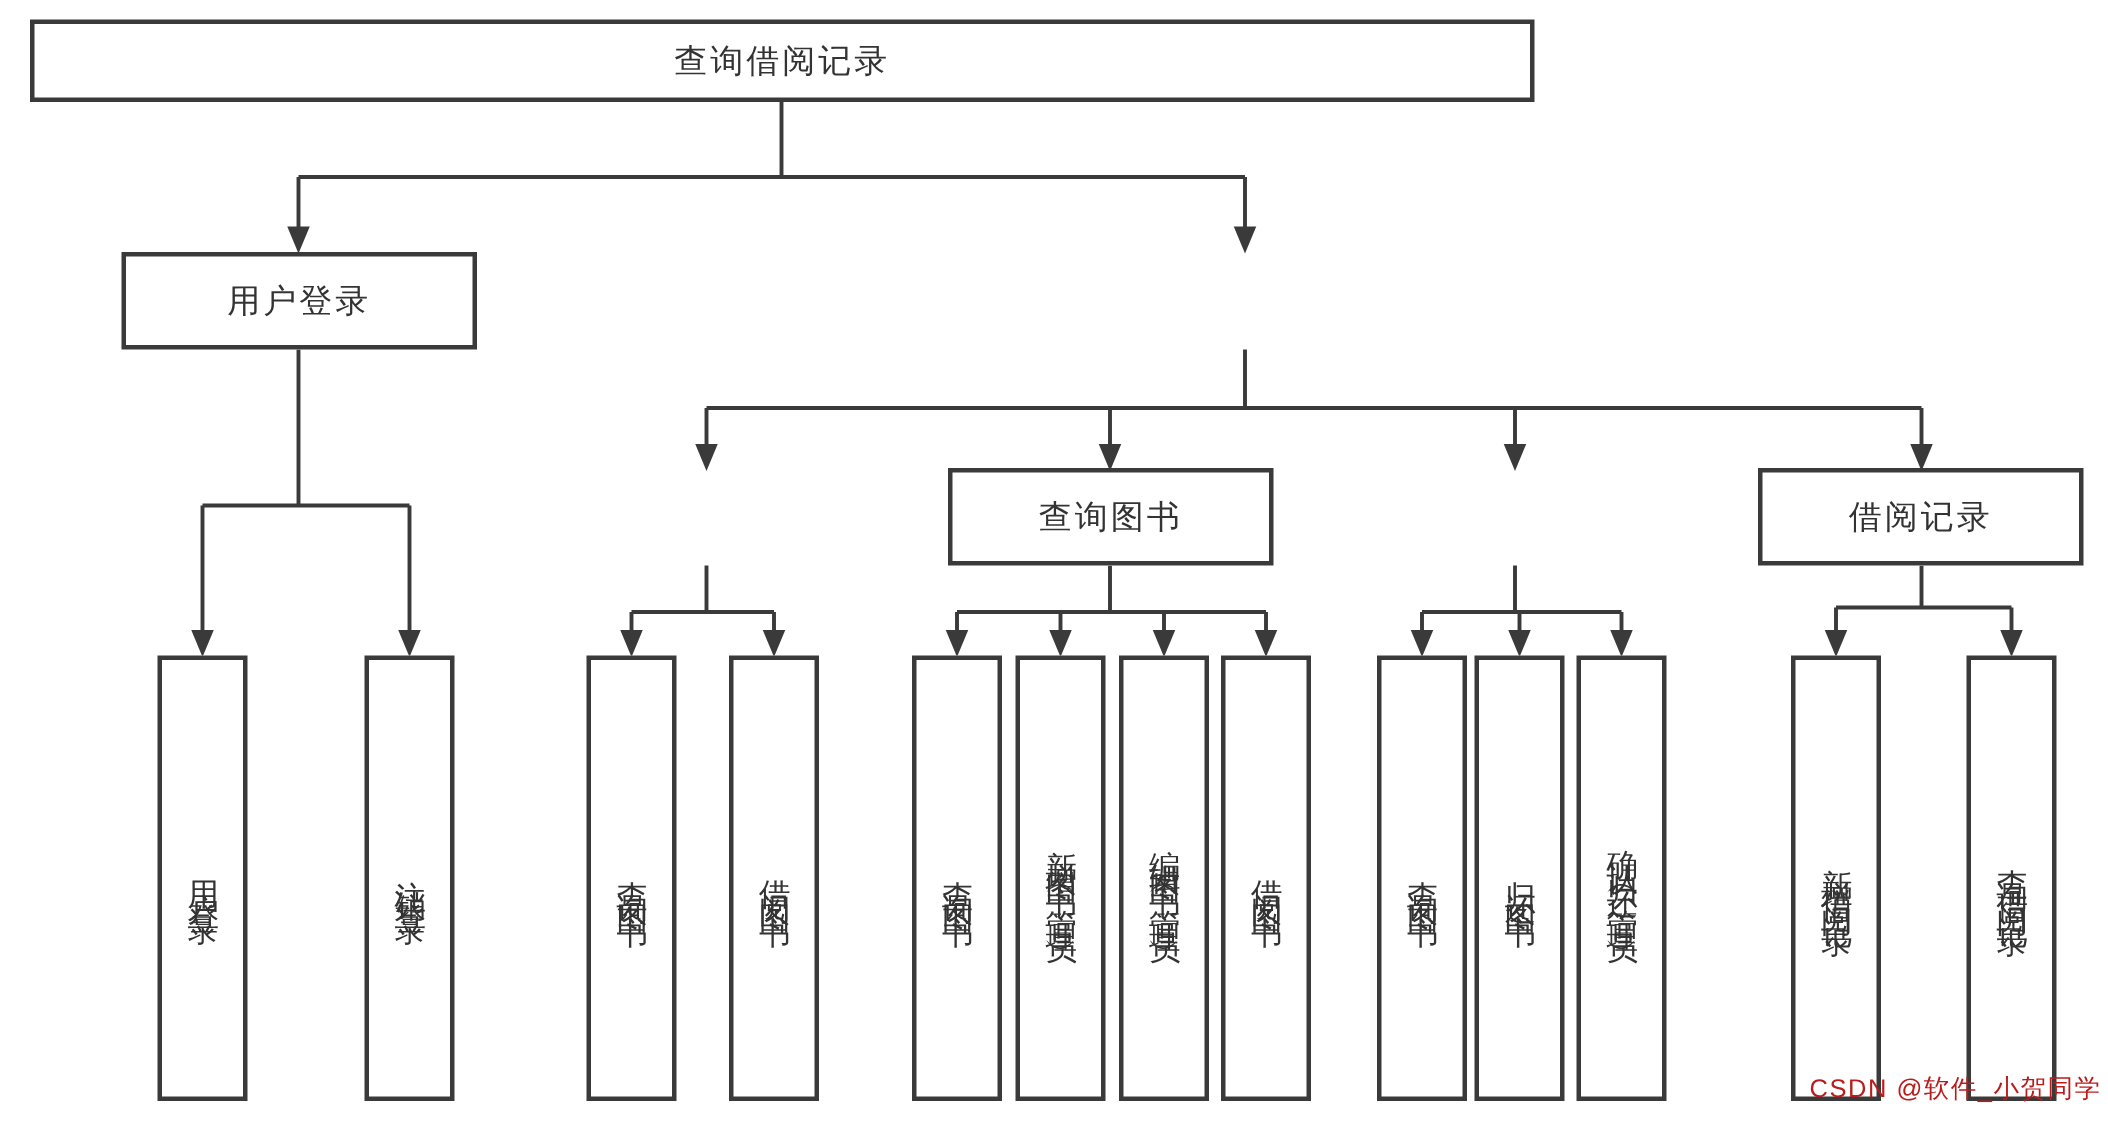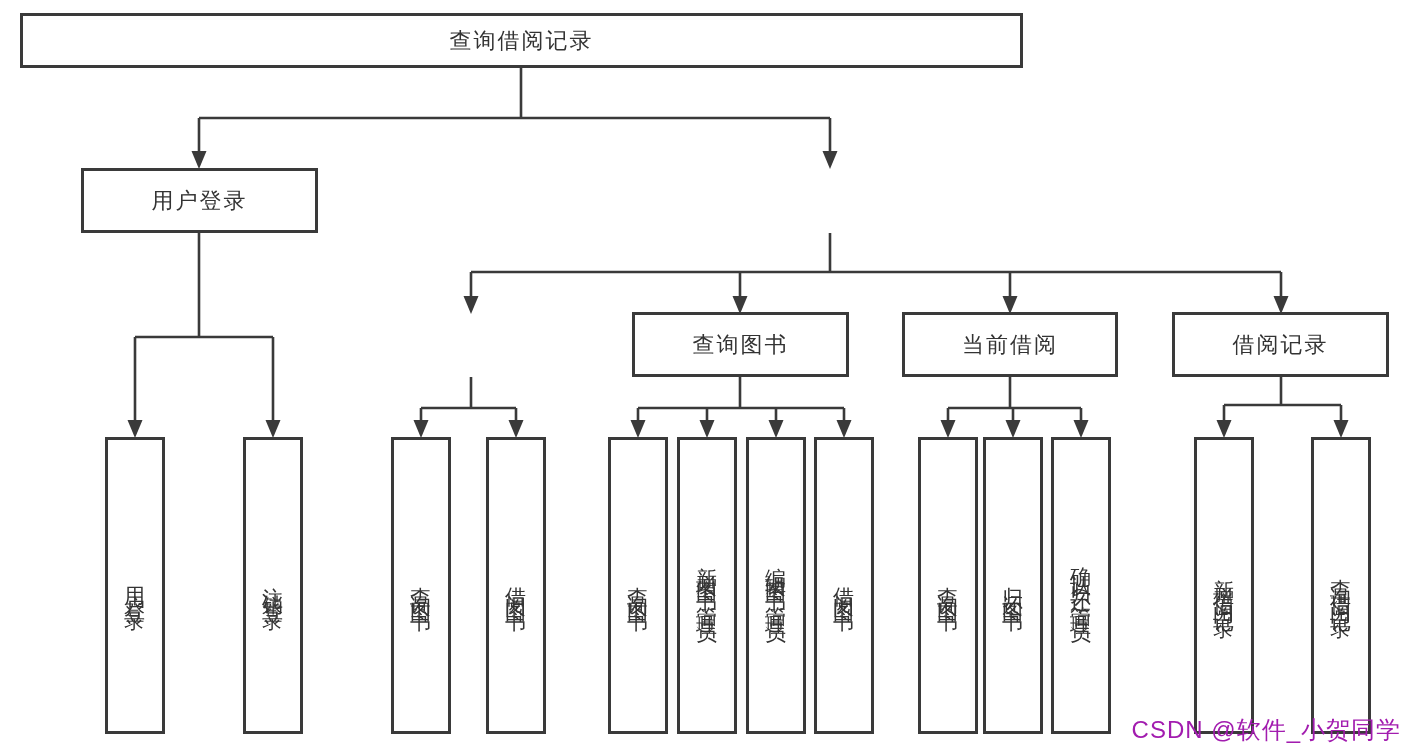--- a/index.html
+++ b/index.html
@@ -45,22 +45,22 @@
     text-orientation: mixed;
     font-size: 21px;
     letter-spacing: 8px;
     line-height: 1;
     white-space: nowrap;
   }
   .watermark {
     position: absolute;
     top: 714px;
     right: 4px;
-    font-size: 24px;
-    color: #a21caf;
+    font-size: 17px;
+    color: #b91c1c;
     letter-spacing: 1px;
     white-space: nowrap;
     z-index: 5;
   }
 </style>
 </head>
 <body>
 
 <div id="canvas">
 
@@ -104,23 +104,20 @@
     <span>查询借阅记录</span>
   </div>
 
   <div class="node hnode" style="left:81px; top:168px; width:237px; height:65px;">
     <span>用户登录</span>
   </div>
 
   <div class="node hnode" style="left:632px; top:312px; width:217px; height:65px;">
     <span>查询图书</span>
   </div>
-  <div class="node hnode" style="left:902px; top:312px; width:216px; height:65px;">
-    <span>当前借阅</span>
-  </div>
   <div class="node hnode" style="left:1172px; top:312px; width:217px; height:65px;">
     <span>借阅记录</span>
   </div>
 
   <div class="node vnode" style="left:105px; top:437px; width:60px; height:297px;">
     <span>用户登录</span>
   </div>
   <div class="node vnode" style="left:243px; top:437px; width:60px; height:297px;">
     <span>注销登录</span>
   </div>

